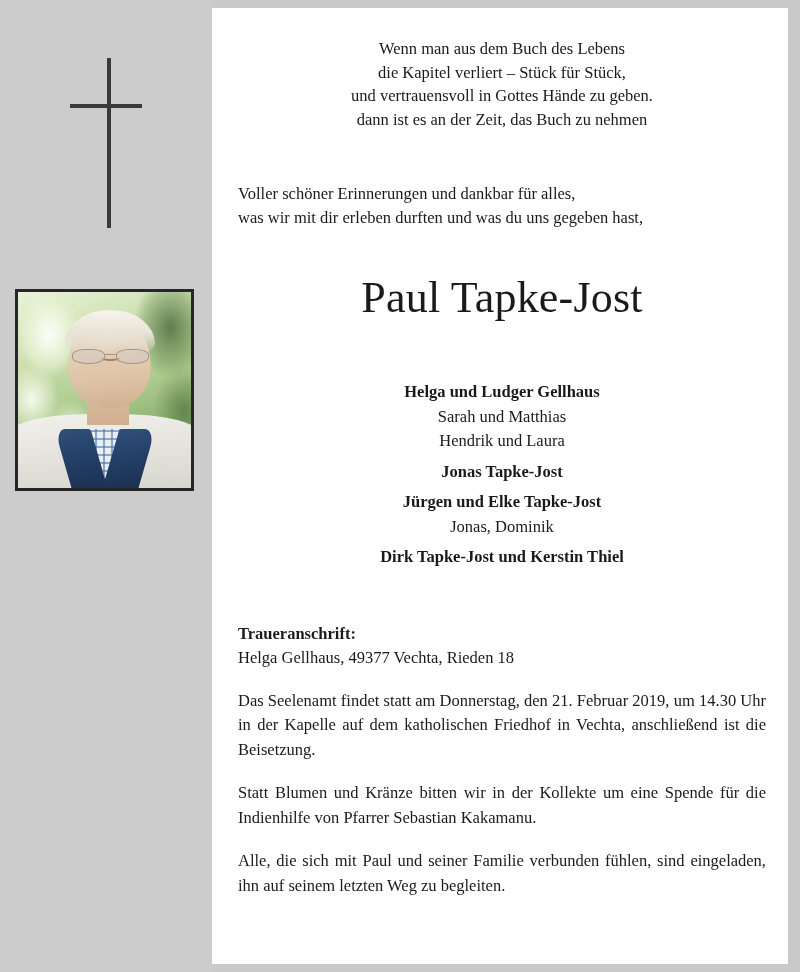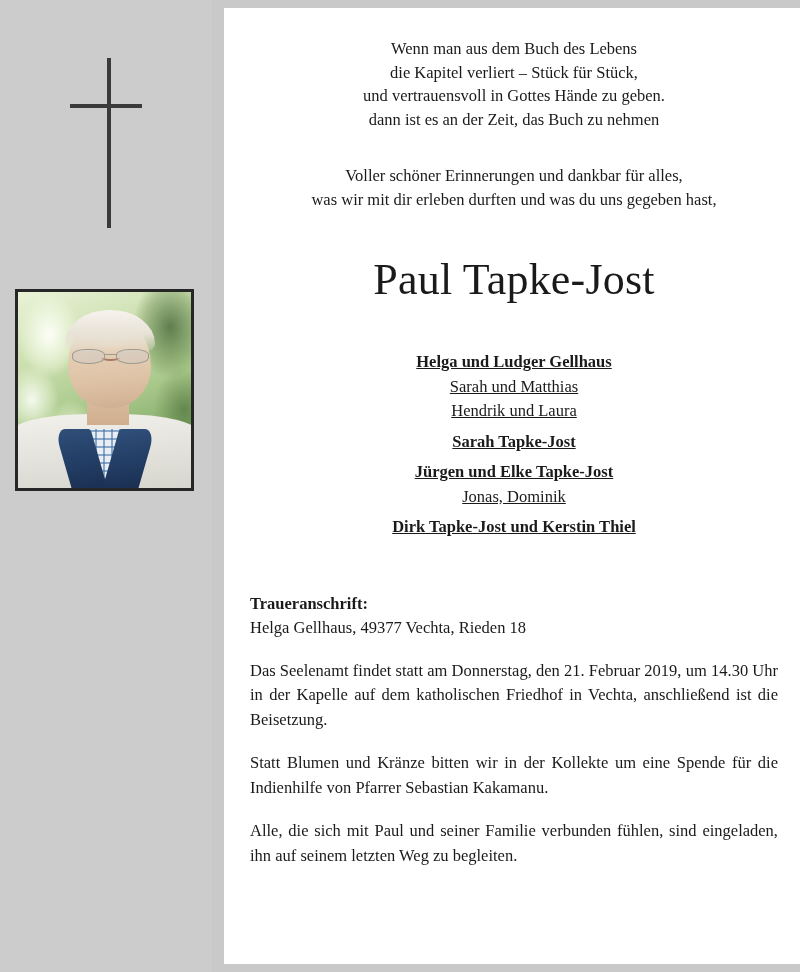--- a/index.html
+++ b/index.html
@@ -199,21 +199,21 @@
     height: 30%;
     background:
       repeating-linear-gradient(0deg, rgba(60,110,165,0.55) 0 2px, rgba(255,255,255,0) 2px 8px),
       repeating-linear-gradient(90deg, rgba(60,110,165,0.55) 0 2px, rgba(255,255,255,0) 2px 8px),
       #e9eef4;
   }
 
   
   .panel {
     position: absolute;
-    left: 224px;
+    left: 212px;
     top: 8px;
     width: 576px;
     height: 956px;
     background: #ffffff;
   }
 
   .content {
     position: absolute;
     left: 26px;
     top: 0;
@@ -224,24 +224,23 @@
   
   .poem {
     text-align: center;
     font-size: 16.5px;
     line-height: 23.5px;
     margin-top: 29px;
   }
   .poem div { white-space: nowrap; }
 
   .verse {
-    text-align: center;
     font-size: 16.5px;
     line-height: 23.5px;
-    margin-top: 33px;
+    margin-top: 51px;
   }
   .verse div { white-space: nowrap; }
 
   
   .deceased-name {
     text-align: center;
     font-size: 44px;
     line-height: 44px;
     margin-top: 47px;
     letter-spacing: 0.2px;
@@ -249,24 +248,23 @@
   .dates {
     text-align: center;
     font-size: 16.5px;
     line-height: 22px;
     margin-top: 8px;
   }
 
   
   .family {
     text-align: center;
-    margin-top: 48px;
+    margin-top: 60px;
     font-size: 16.5px;
     line-height: 24.5px;
-    text-decoration: underline;
   }
   .family .fam-line.primary {
     font-weight: bold;
     margin-top: 6px;
   }
   .family .fam-line.primary:first-child { margin-top: 0; }
   .family .fam-line.secondary {
     font-weight: normal;
   }
 
@@ -337,21 +335,21 @@
         <div>Voller schöner Erinnerungen und dankbar für alles,</div>
         <div>was wir mit dir erleben durften und was du uns gegeben hast,</div>
       </div>
 
       <div class="deceased-name">Paul Tapke-Jost</div>
 
       <div class="family">
         <div class="fam-line primary">Helga und Ludger Gellhaus</div>
         <div class="fam-line secondary">Sarah und Matthias</div>
         <div class="fam-line secondary">Hendrik und Laura</div>
-        <div class="fam-line primary">Sarah Tapke-Jost</div>
+        <div class="fam-line primary">Jonas Tapke-Jost</div>
         <div class="fam-line primary">Jürgen und Elke Tapke-Jost</div>
         <div class="fam-line secondary">Jonas, Dominik</div>
         <div class="fam-line primary">Dirk Tapke-Jost und Kerstin Thiel</div>
       </div>
 
       <div class="address-block">
         <div class="address-label">Traueranschrift:</div>
         <div>Helga Gellhaus, 49377 Vechta, Rieden 18</div>
       </div>
 

